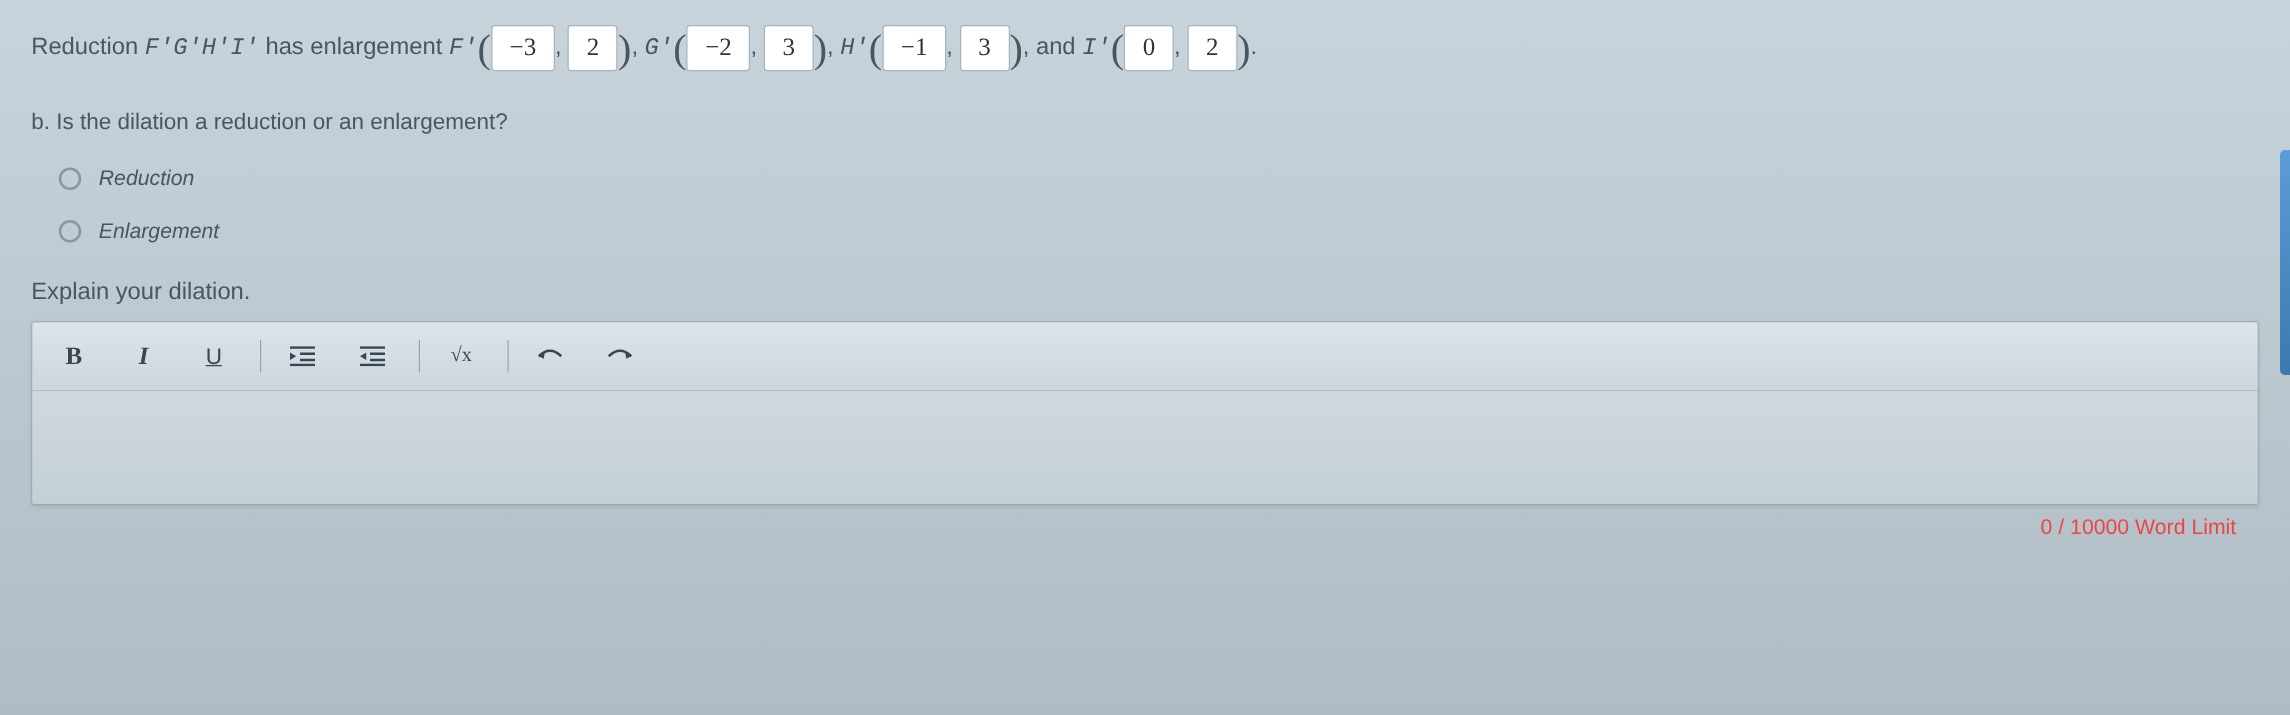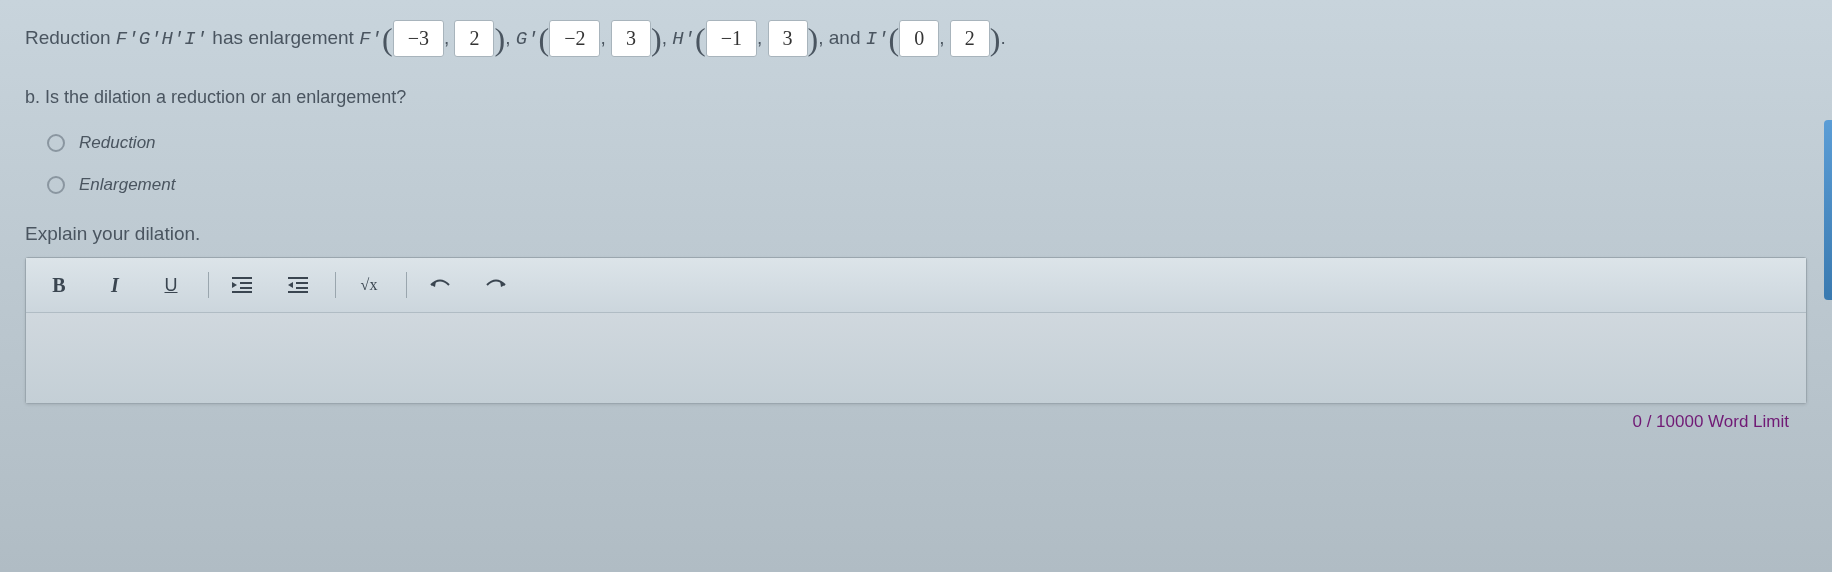--- a/index.html
+++ b/index.html
@@ -93,21 +93,21 @@
     .italic-icon { font-style: italic; font-weight: bold; font-size: 20px; font-family: 'Times New Roman', serif; }
     .underline-icon { text-decoration: underline; font-size: 18px; }
     .editor-area {
       min-height: 90px;
       padding: 12px;
       background: linear-gradient(180deg, #d0d8de 0%, #c4cfd6 100%);
     }
     .word-limit {
       text-align: right;
       font-size: 17px;
-      color: #701a75;
+      color: #ef4444;
       padding: 8px 18px 0 0;
     }
     .blue-edge {
       position: fixed;
       right: 0;
       top: 120px;
       width: 8px;
       height: 180px;
       background: linear-gradient(180deg, #5b9dd6, #3a7ab0);
       border-radius: 4px 0 0 4px;

